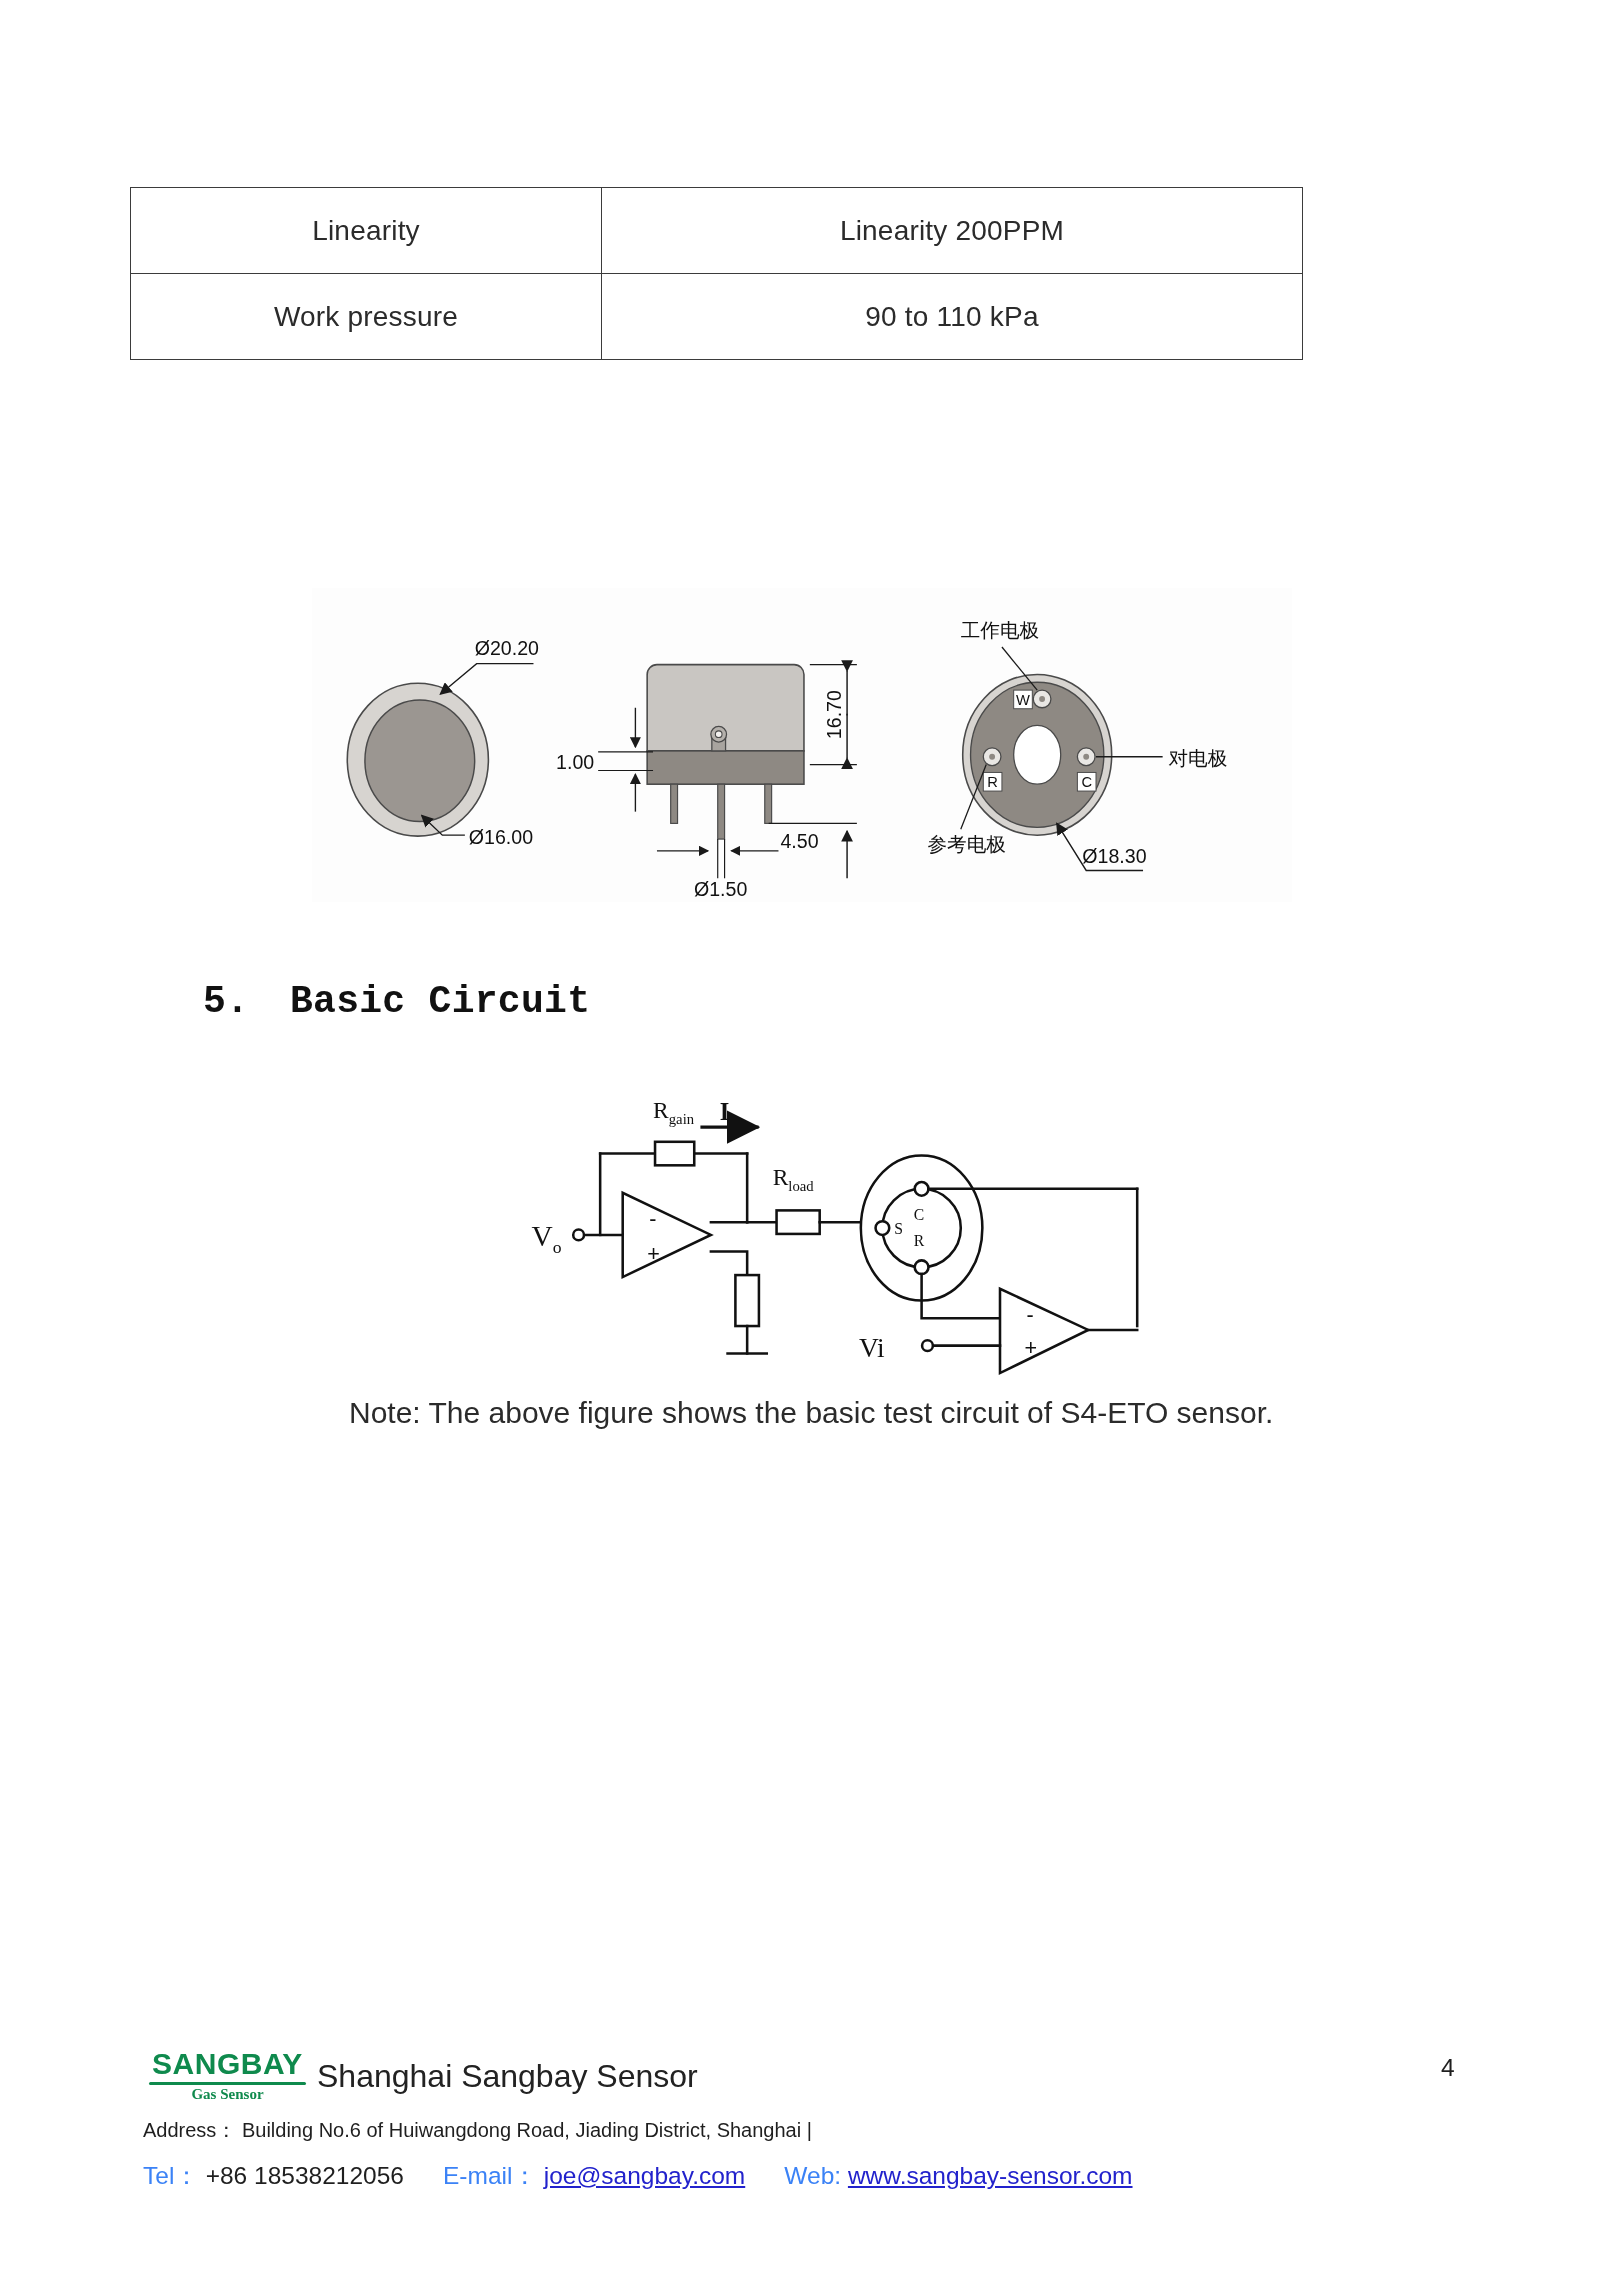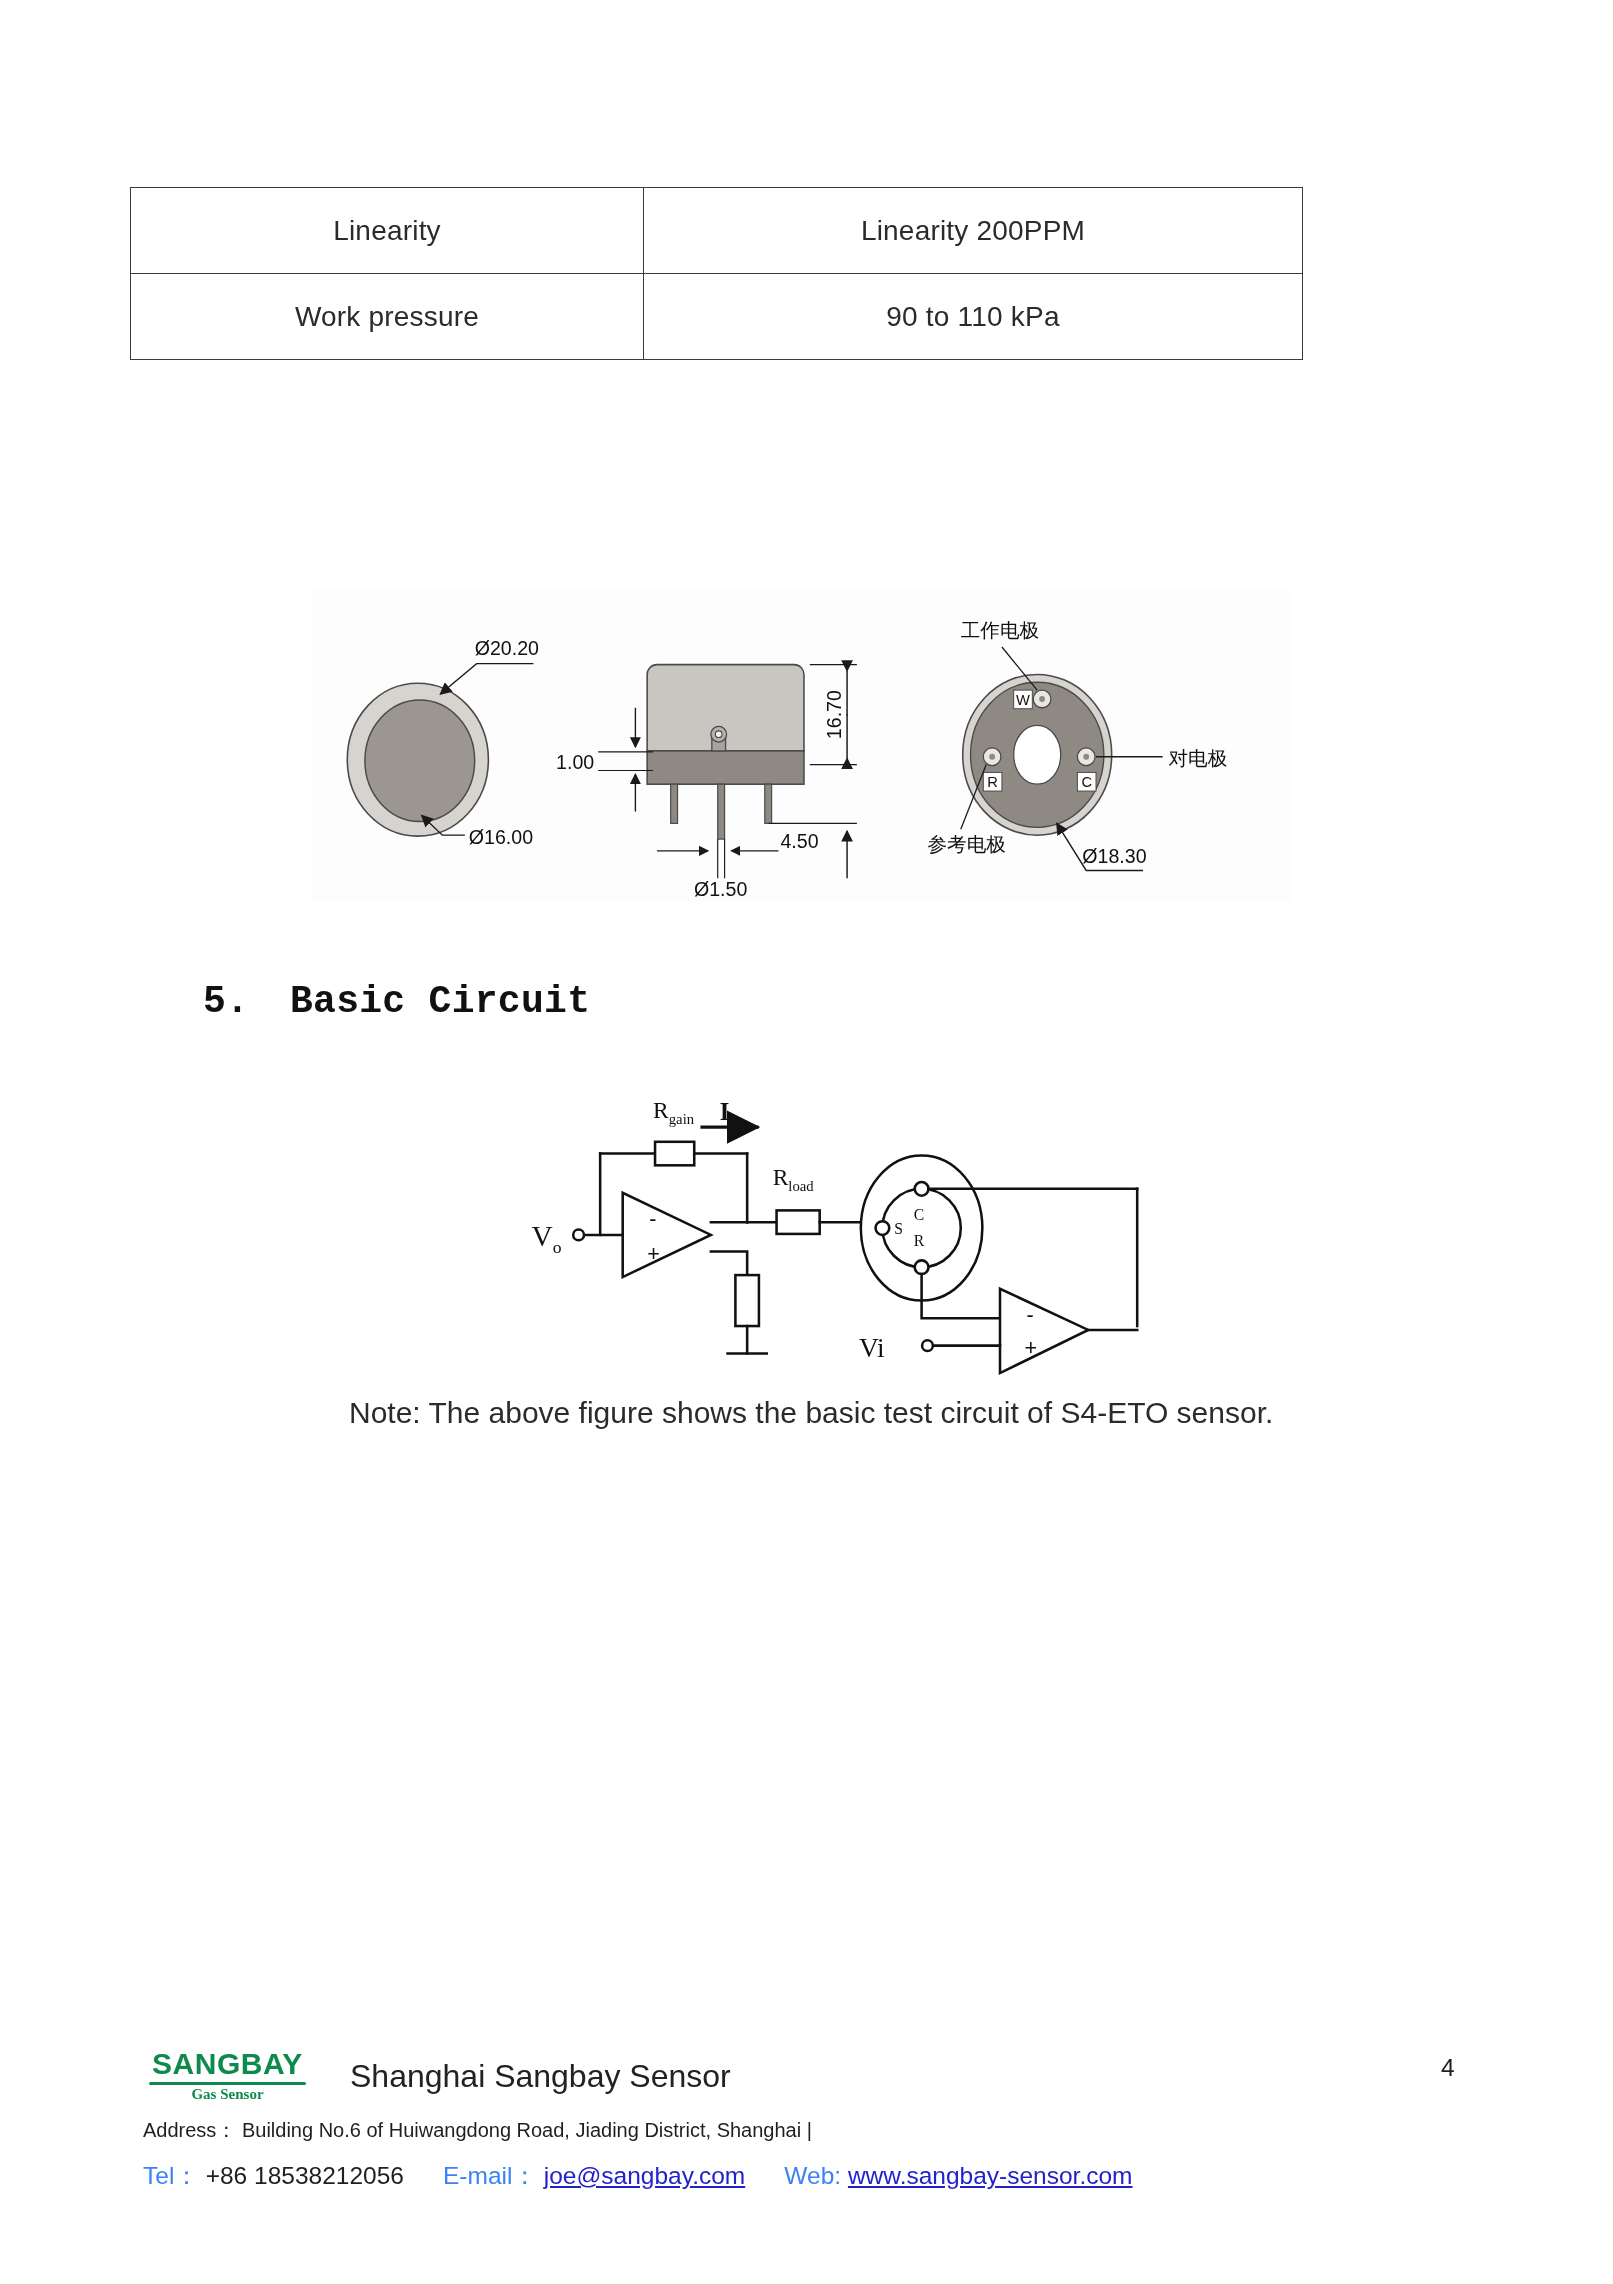--- a/index.html
+++ b/index.html
@@ -29,21 +29,21 @@
   table.spec td {
     border: 1.6px solid #3b3b3b;
     height: 86px;
     text-align: center;
     vertical-align: middle;
     font-size: 28px;
     font-weight: 300;
     color: #2b2b2b;
     letter-spacing: 0.2px;
   }
-  table.spec td.k { width: 513px; }
+  table.spec td.k { width: 471px; }
 
   
   .drawing {
     position: absolute;
     left: 312px;
     top: 588px;
     width: 980px;
     height: 314px;
     background: #fdfdfd;
   }
@@ -81,21 +81,21 @@
     font-weight: 300;
     color: #2b2b2b;
     white-space: nowrap;
     margin-left: 16px;
   }
 
   
   .footer { position: absolute; left: 0; top: 2041px; width: 1613px; }
   .footer-row1 {
     position: absolute; left: 143px; top: 7.8px;
-    display: flex; align-items: center; gap: 38px;
+    display: flex; align-items: center; gap: 5px;
   }
   .logo { width: 169px; height: 55px; position: relative; }
   .logo .lw {
     font-family: "Liberation Sans", sans-serif;
     font-weight: bold; font-size: 30px; color: #0f8a4d;
     letter-spacing: 0.5px; line-height: 1; text-align: center;
   }
   .logo .lrule {
     height: 2.9px; background: #0f8a4d; border-radius: 2px;
     margin: 2.9px 5.9px 2px 5.9px;

